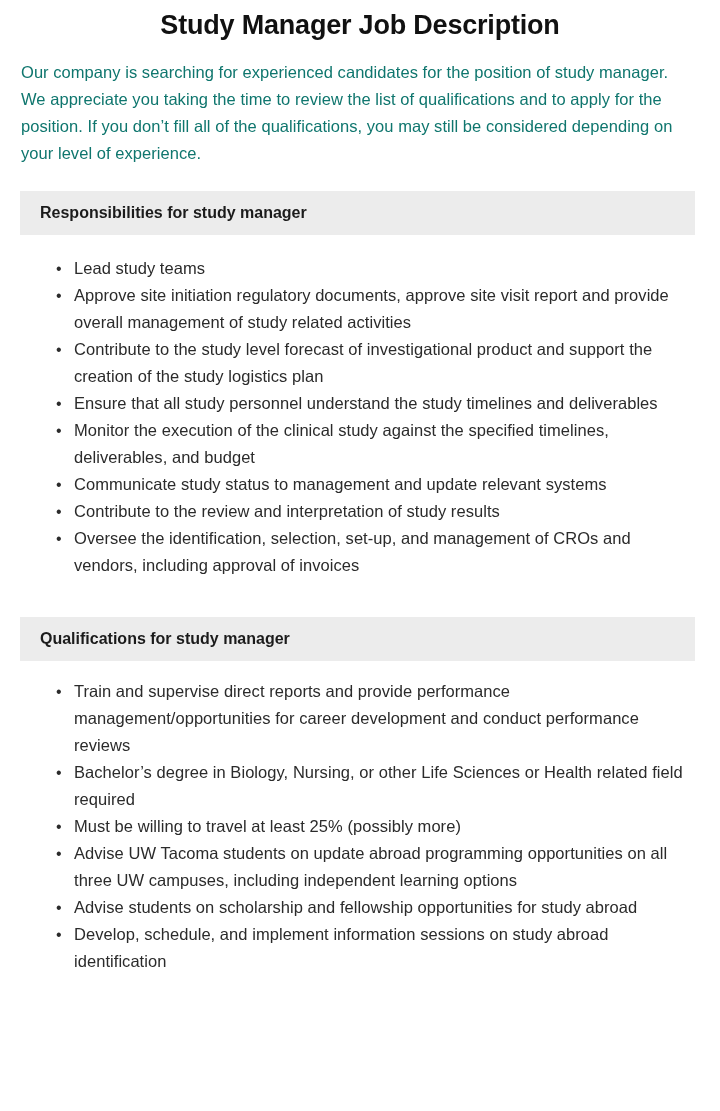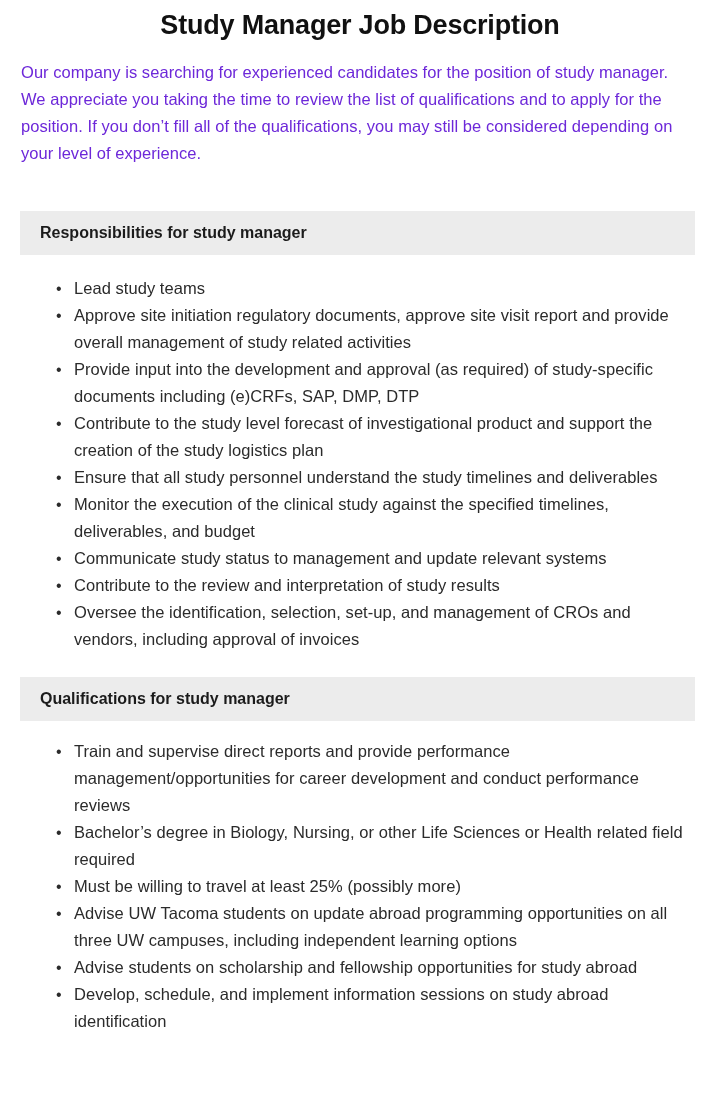--- a/index.html
+++ b/index.html
@@ -29,25 +29,25 @@
     color: #111111;
     margin: 0;
     padding: 7px 20px 0 20px;
     line-height: 36px;
   }
   .intro {
     margin: 0;
     padding: 16px 28px 0 21px;
     font-size: 16.5px;
     line-height: 27px;
-    color: #6d28d9;
+    color: #0f766e;
     letter-spacing: 0.05px;
   }
   .section {
-    margin-top: 44px;
+    margin-top: 24px;
   }
   .section-header {
     background: #ececec;
     margin: 0 25px 0 20px;
     padding: 11px 0 11px 20px;
     font-size: 16px;
     font-weight: bold;
     color: #1b1b1b;
     line-height: 22px;
   }
@@ -68,41 +68,40 @@
   .bullets li::before {
     content: "\2022";
     position: absolute;
     left: -2px;
     top: 0;
     font-size: 16px;
     line-height: 27px;
     color: #2b2b2b;
   }
   .section.qualifications {
-    margin-top: 24px;
+    margin-top: 38px;
   }
   .section.qualifications .bullets {
     padding-top: 17px;
   }
 </style>
 </head>
 <body>
 
 <div class="page">
 
   <h1 class="doc-title">Study Manager Job Description</h1>
 
   <p class="intro">Our company is searching for experienced candidates for the position of study manager. We appreciate you taking the time to review the list of qualifications and to apply for the position. If you don’t fill all of the qualifications, you may still be considered depending on your level of experience.</p>
 
   <div class="section responsibilities">
     <div class="section-header">Responsibilities for study manager</div>
     <ul class="bullets">
       <li>Lead study teams</li>
       <li>Approve site initiation regulatory documents, approve site visit report and provide overall management of study related activities</li>
-      <li>Provide input into the development and approval (as required) of study-specific documents including (e)CRFs, SAP, DMP, DTP</li>
       <li>Contribute to the study level forecast of investigational product and support the creation of the study logistics plan</li>
       <li>Ensure that all study personnel understand the study timelines and deliverables</li>
       <li>Monitor the execution of the clinical study against the specified timelines, deliverables, and budget</li>
       <li>Communicate study status to management and update relevant systems</li>
       <li>Contribute to the review and interpretation of study results</li>
       <li>Oversee the identification, selection, set-up, and management of CROs and vendors, including approval of invoices</li>
     </ul>
   </div>
 
   <div class="section qualifications">

